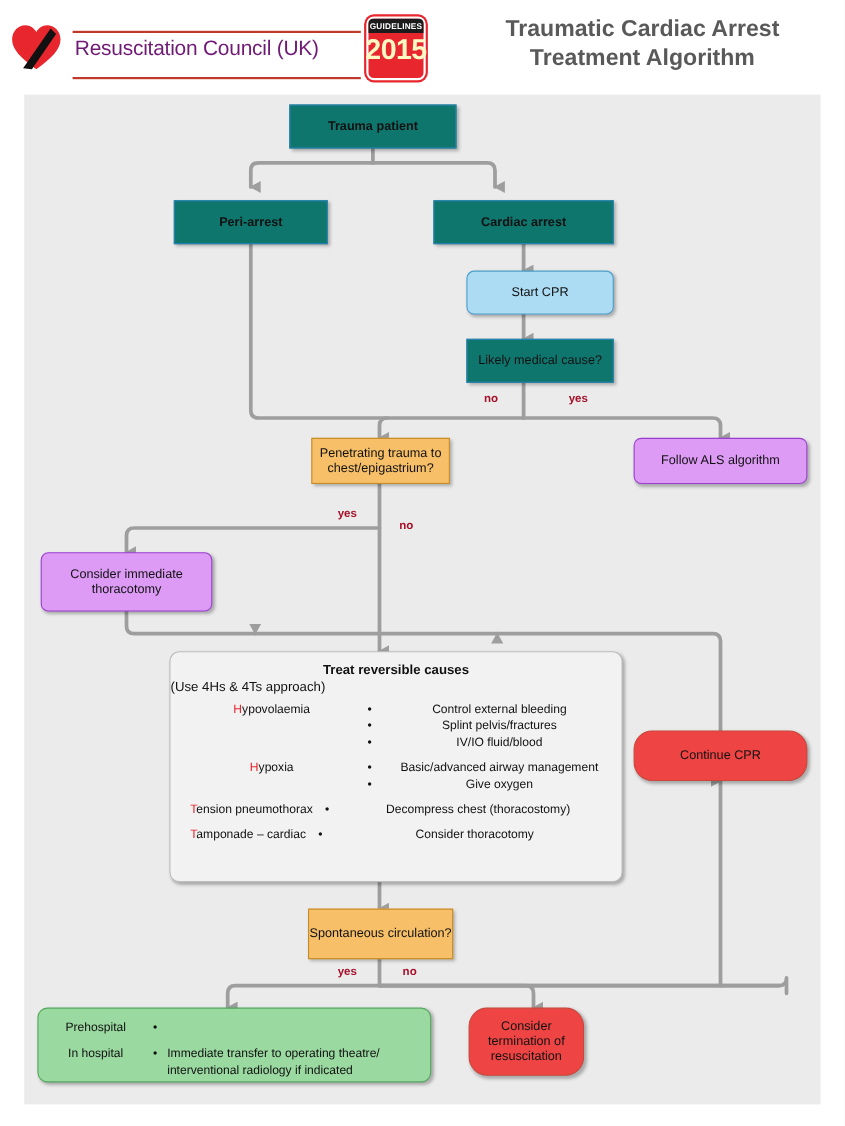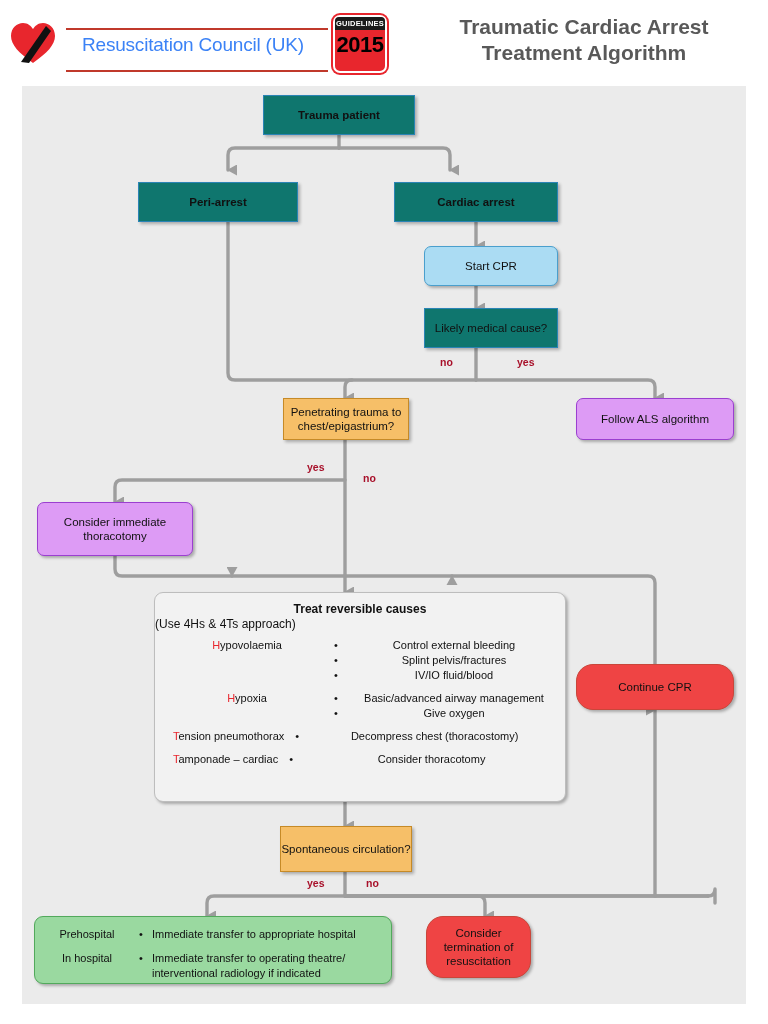--- a/index.html
+++ b/index.html
@@ -15,36 +15,36 @@
   #header{position:absolute;left:0;top:0;width:768px;height:86px;}
 
   #logo-block{position:absolute;left:10px;top:14px;width:310px;height:56px;}
   .heart{position:absolute;left:0;top:8px;width:46px;height:42px;}
   #rc-rule-top,#rc-rule-bot{
     position:absolute;left:56px;width:262px;height:2px;background:#c0392b;
   }
   #rc-rule-top{top:14px;}
   #rc-rule-bot{top:56px;}
   #rc-name{
-    position:absolute;left:72px;top:20px;width:264px;
-    font-size:19px;color:#3b82f6;letter-spacing:-.2px;white-space:nowrap;
+    position:absolute;left:58px;top:20px;width:264px;
+    font-size:19px;color:#701a75;letter-spacing:-.2px;white-space:nowrap;
   }
 
   #guidelines-badge{
     position:absolute;left:333px;top:15px;width:50px;height:54px;
     background:#e8262d;border-radius:7px;border:2px solid #ffffff;
     box-shadow:0 0 0 2px #e8262d;
     display:flex;flex-direction:column;align-items:center;justify-content:flex-start;
   }
   #badge-top{
     width:100%;background:#1b1b1b;color:#ffffff;font-size:7.5px;font-weight:bold;
     text-align:center;letter-spacing:.2px;padding:2px 0 2px 0;border-radius:4px 4px 0 0;
   }
   #badge-year{
-    color:#000000;font-size:22px;font-weight:bold;line-height:30px;letter-spacing:-.5px;
+    color:#fef9c3;font-size:26px;font-weight:bold;line-height:30px;letter-spacing:-.5px;
   }
 
   #title{
     position:absolute;left:410px;top:14px;width:348px;
     text-align:center;color:#595959;font-size:21px;font-weight:bold;line-height:26px;
   }
 
   
   #canvas{
     position:absolute;left:22px;top:86px;width:724px;height:918px;
@@ -185,21 +185,21 @@
       <path d="M323,810 L633,810"></path>
       <path d="M633,810 L686,810 Q693,810 693,803 L693,817"></path>
       <path d="M323,810 L686,810"></path>
       <path d="M686,810 L686,810"></path>
       <path d="M633,810 L633,624" marker-end="url(#ar-up)"></path>
     </g>
   </svg>
 
   <div class="node blue bold" style="left:241px;top:9px;width:152px;height:40px;">Trauma patient</div>
 
-  <div class="node blue bold" style="left:116px;top:96px;width:160px;height:40px;">Peri-arrest</div>
+  <div class="node blue bold" style="left:136px;top:96px;width:140px;height:40px;">Peri-arrest</div>
 
   <div class="node blue bold" style="left:372px;top:96px;width:164px;height:40px;">Cardiac arrest</div>
 
   <div class="node bluelt" style="left:402px;top:160px;width:134px;height:40px;">Start CPR</div>
 
   <div class="node blue" style="left:402px;top:222px;width:134px;height:40px;">Likely medical cause?</div>
 
   <div class="node orange" style="left:261px;top:312px;width:126px;height:42px;padding:0 6px;">Penetrating trauma to chest/epigastrium?</div>
 
   <div class="node purple" style="left:554px;top:312px;width:158px;height:42px;">Follow ALS algorithm</div>
@@ -265,21 +265,20 @@
           </div>
         </div>
       </div>
   </div>
 
   <div class="node green" id="box-outcome" style="left:12px;top:830px;width:358px;height:68px;">
     <div id="outcome-rows">
         <div class="orow">
           <div class="olabel">Prehospital</div>
           <div class="obullet">•</div>
-          <div class="otext">Immediate transfer to appropriate hospital</div>
         </div>
         <div class="orow">
           <div class="olabel">In hospital</div>
           <div class="obullet">•</div>
           <div class="otext">Immediate transfer to operating theatre/ interventional radiology if indicated</div>
         </div>
       </div>
   </div>
 
   <div class="elabel" style="left:418px;top:270px;">no</div>

